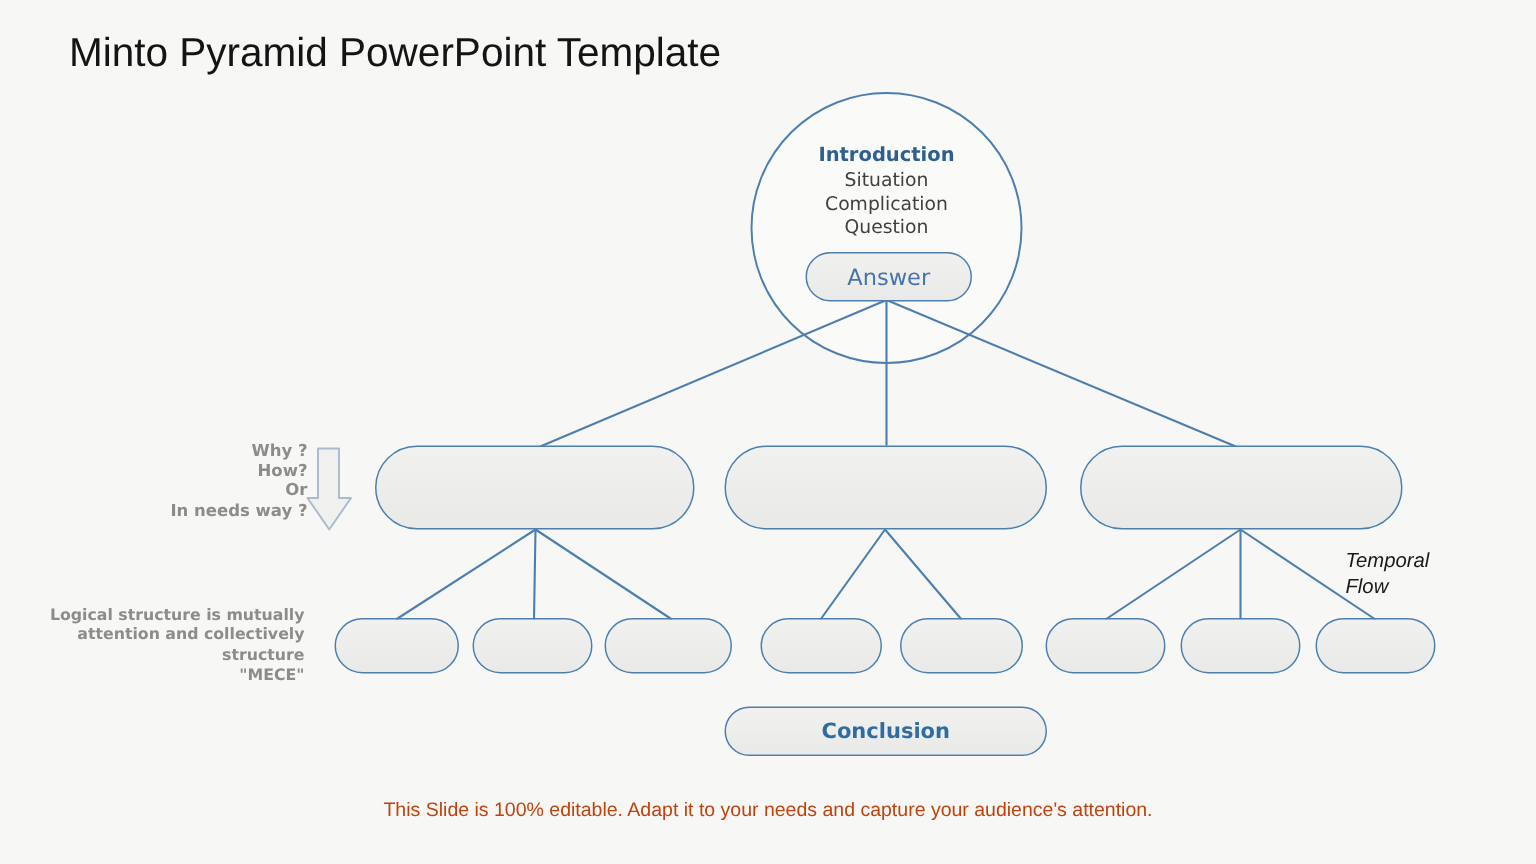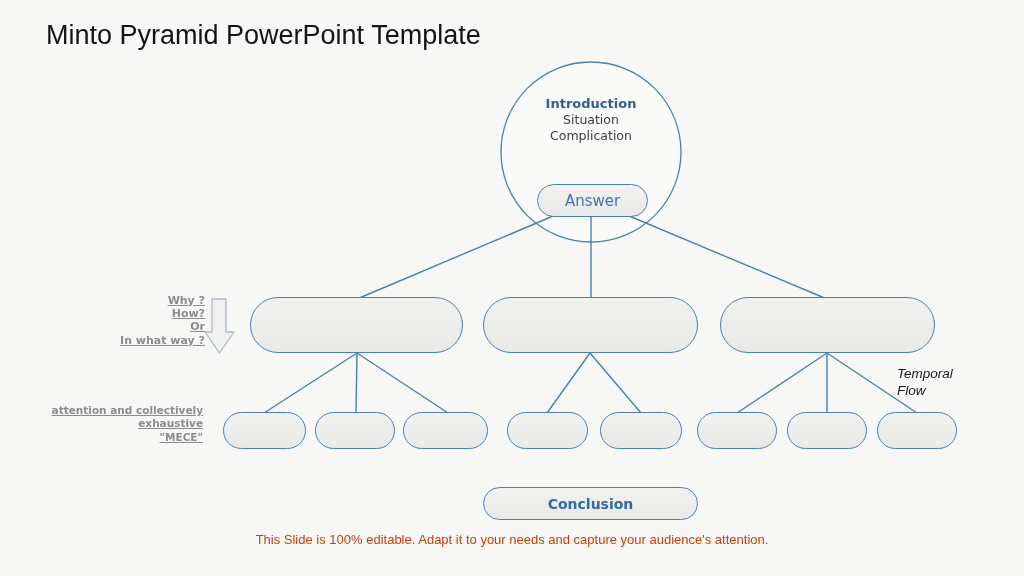--- a/index.html
+++ b/index.html
@@ -18,41 +18,39 @@
   .shape{
     box-sizing:border-box;z-index:2;
     background:linear-gradient(180deg,#f1f1ef 0%,#e9e9e7 100%);
     border:1.5px solid #4d7fae;
   }
   .midbox{top:297px;height:56px;border-radius:28px;}
   .subpill{top:412px;height:37px;border-radius:18.5px;}
   .btn-pill{
     display:flex;align-items:center;justify-content:center;
     border-radius:17px;
-    margin-top:16px;
   }
   .circle-text{
     left:491px;top:95px;width:200px;text-align:center;z-index:2;
     font-family:"DejaVu Sans",sans-serif;
   }
   .circle-text .head{font-size:13px;font-weight:bold;color:#2d5f8f;line-height:17px;}
   .circle-text .item{font-size:12.5px;color:#404040;line-height:15.5px;}
   .answer{
     left:537px;top:168px;width:111px;height:33px;
     font-size:15px;color:#4574ab;font-family:"DejaVu Sans",sans-serif;
   }
   .conclusion{
     left:483px;top:471px;width:215px;height:33px;
     font-size:14px;font-weight:bold;color:#2e6da4;
     font-family:"DejaVu Sans",sans-serif;border-radius:16.5px;
   }
   .gray-note{
     text-align:right;color:#8c8c8c;font-weight:bold;z-index:2;
     font-family:"DejaVu Sans",sans-serif;
-    text-decoration:underline;
   }
   .questions{left:40px;top:294px;width:165px;font-size:11px;line-height:13.2px;}
   .mece{left:18px;top:404px;width:185px;font-size:10.5px;line-height:13.4px;}
   .temporal{
     left:897px;top:366px;width:110px;z-index:2;
     font-style:italic;font-size:13.5px;line-height:16.5px;color:#1a1a1a;
     font-family:"Liberation Sans",sans-serif;
   }
   .footer{
     left:0;top:532px;width:1024px;text-align:center;
@@ -87,36 +85,38 @@
       <line x1="827" y1="353" x2="917" y2="413"></line>
     </g>
 
     <path d="M212,299 L226,299 L226,332 L234,332 L219.5,353 L205,332 L212,332 Z" fill="#f0f0ee" stroke="#a9bccd" stroke-width="1.3" stroke-linejoin="round"></path>
   </svg>
 
   <div class="abs circle-text">
     <div class="head">Introduction</div>
     <div class="item">Situation</div>
     <div class="item">Complication</div>
+    <div class="item">Question</div>
   </div>
 
   <div class="abs shape btn-pill answer">
     <span>Answer</span>
   </div>
 
   <div class="abs gray-note questions">
     <div>Why ?</div>
     <div>How?</div>
     <div>Or</div>
-    <div>In what way ?</div>
+    <div>In needs way ?</div>
   </div>
 
   <div class="abs gray-note mece">
+    <div>Logical structure is mutually</div>
     <div>attention and collectively</div>
-    <div>exhaustive</div>
+    <div>structure</div>
     <div>"MECE"</div>
   </div>
 
   <div class="abs shape midbox" style="left:250px;width:213px;"></div>
   <div class="abs shape midbox" style="left:483px;width:215px;"></div>
   <div class="abs shape midbox" style="left:720px;width:215px;"></div>
 
   <div class="abs shape subpill" style="left:223px;width:83px;"></div>
   <div class="abs shape subpill" style="left:315px;width:80px;"></div>
   <div class="abs shape subpill" style="left:403px;width:85px;"></div>

